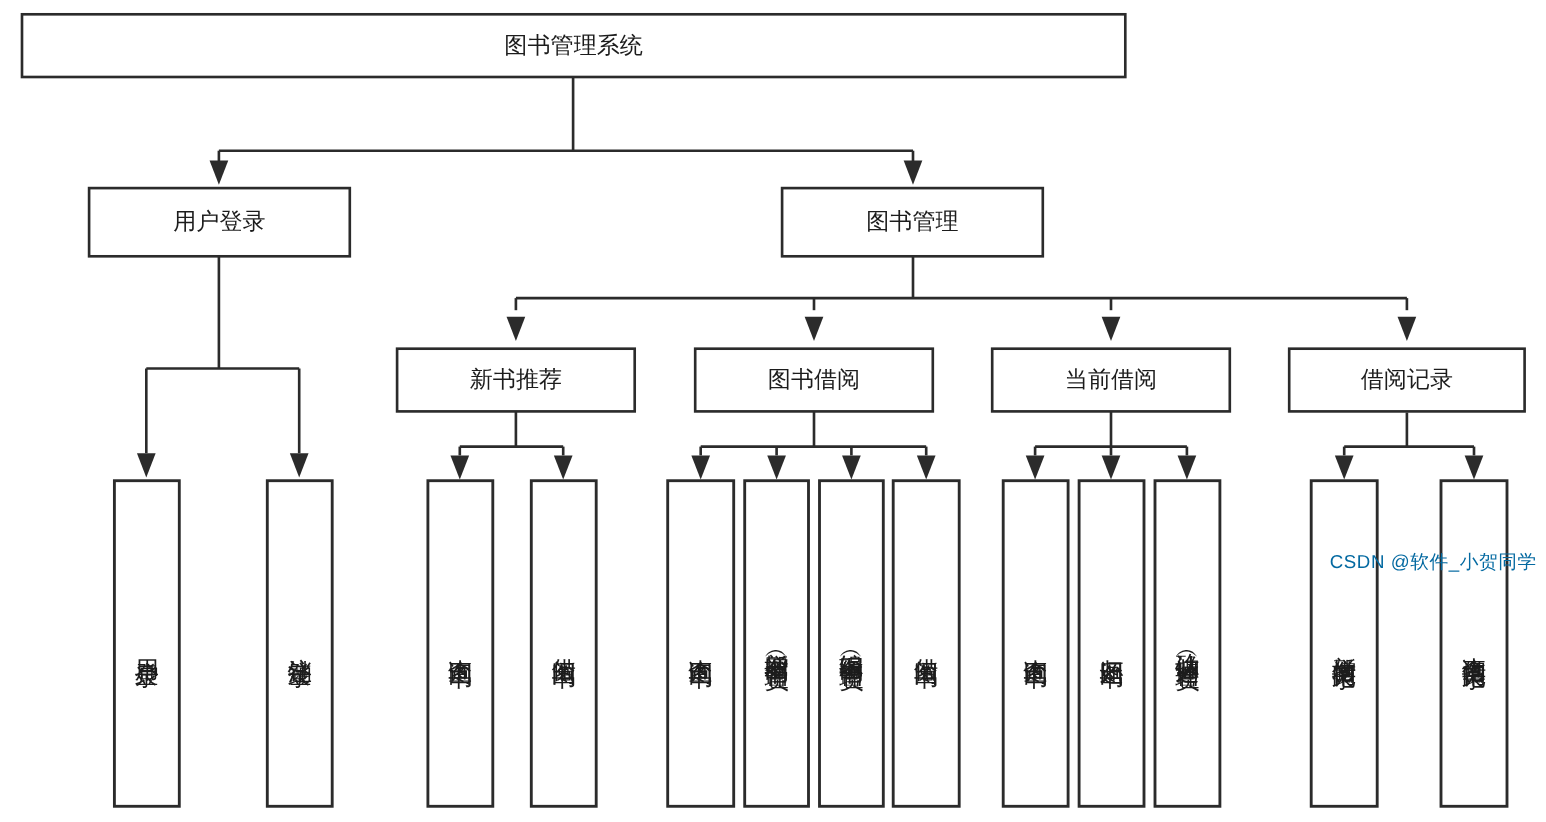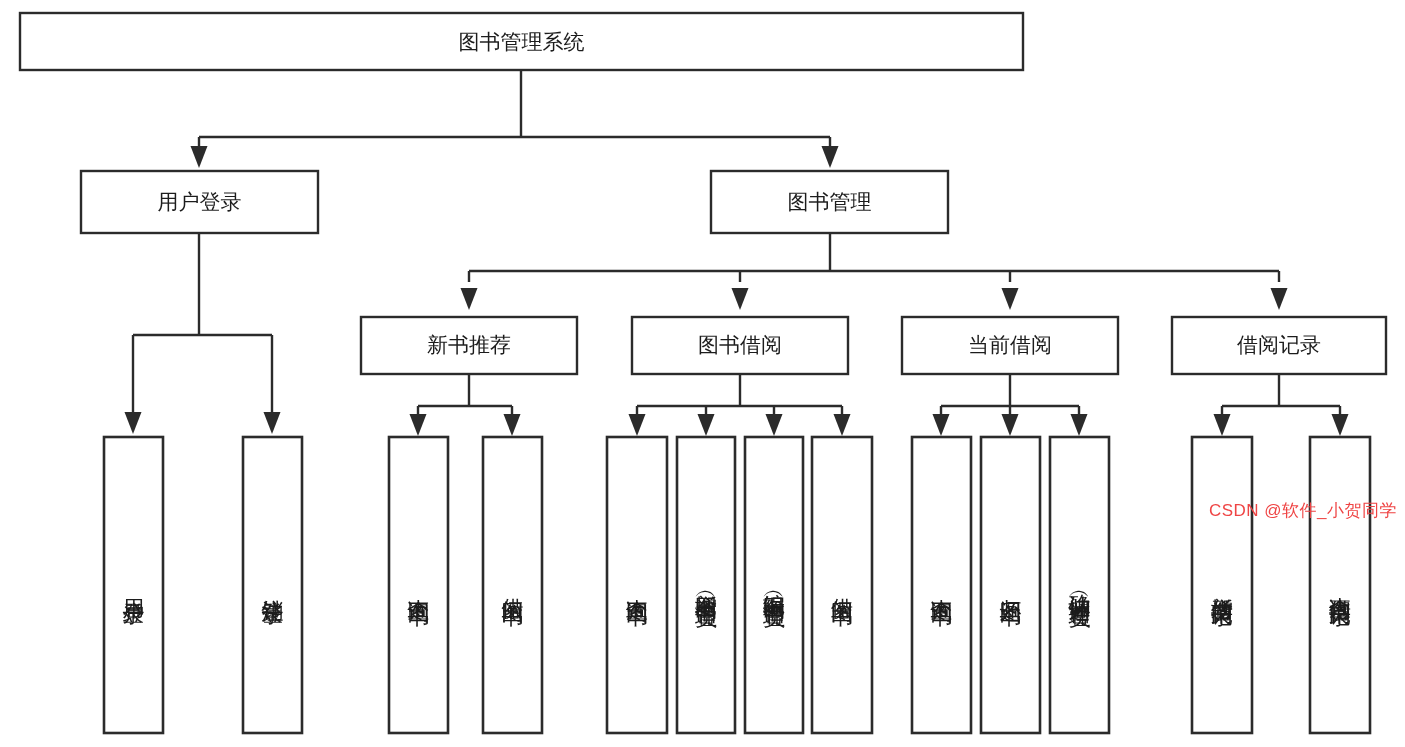--- a/index.html
+++ b/index.html
@@ -50,21 +50,21 @@
     fill: #1c1c1c;
     font-family: "Liberation Sans", "DejaVu Sans", sans-serif;
     font-size: 21px;
     text-anchor: middle;
     dominant-baseline: middle;
   }
   .watermark {
     position: absolute;
     right: 8px;
     bottom: 4px;
-    color: #ef4444;
+    color: #0369a1;
     font-size: 17px;
     font-family: "Liberation Sans", "DejaVu Sans", sans-serif;
     letter-spacing: 0.5px;
     white-space: nowrap;
     pointer-events: none;
     margin-top: 36px;
   }
 </style>
 </head>
 <body>

